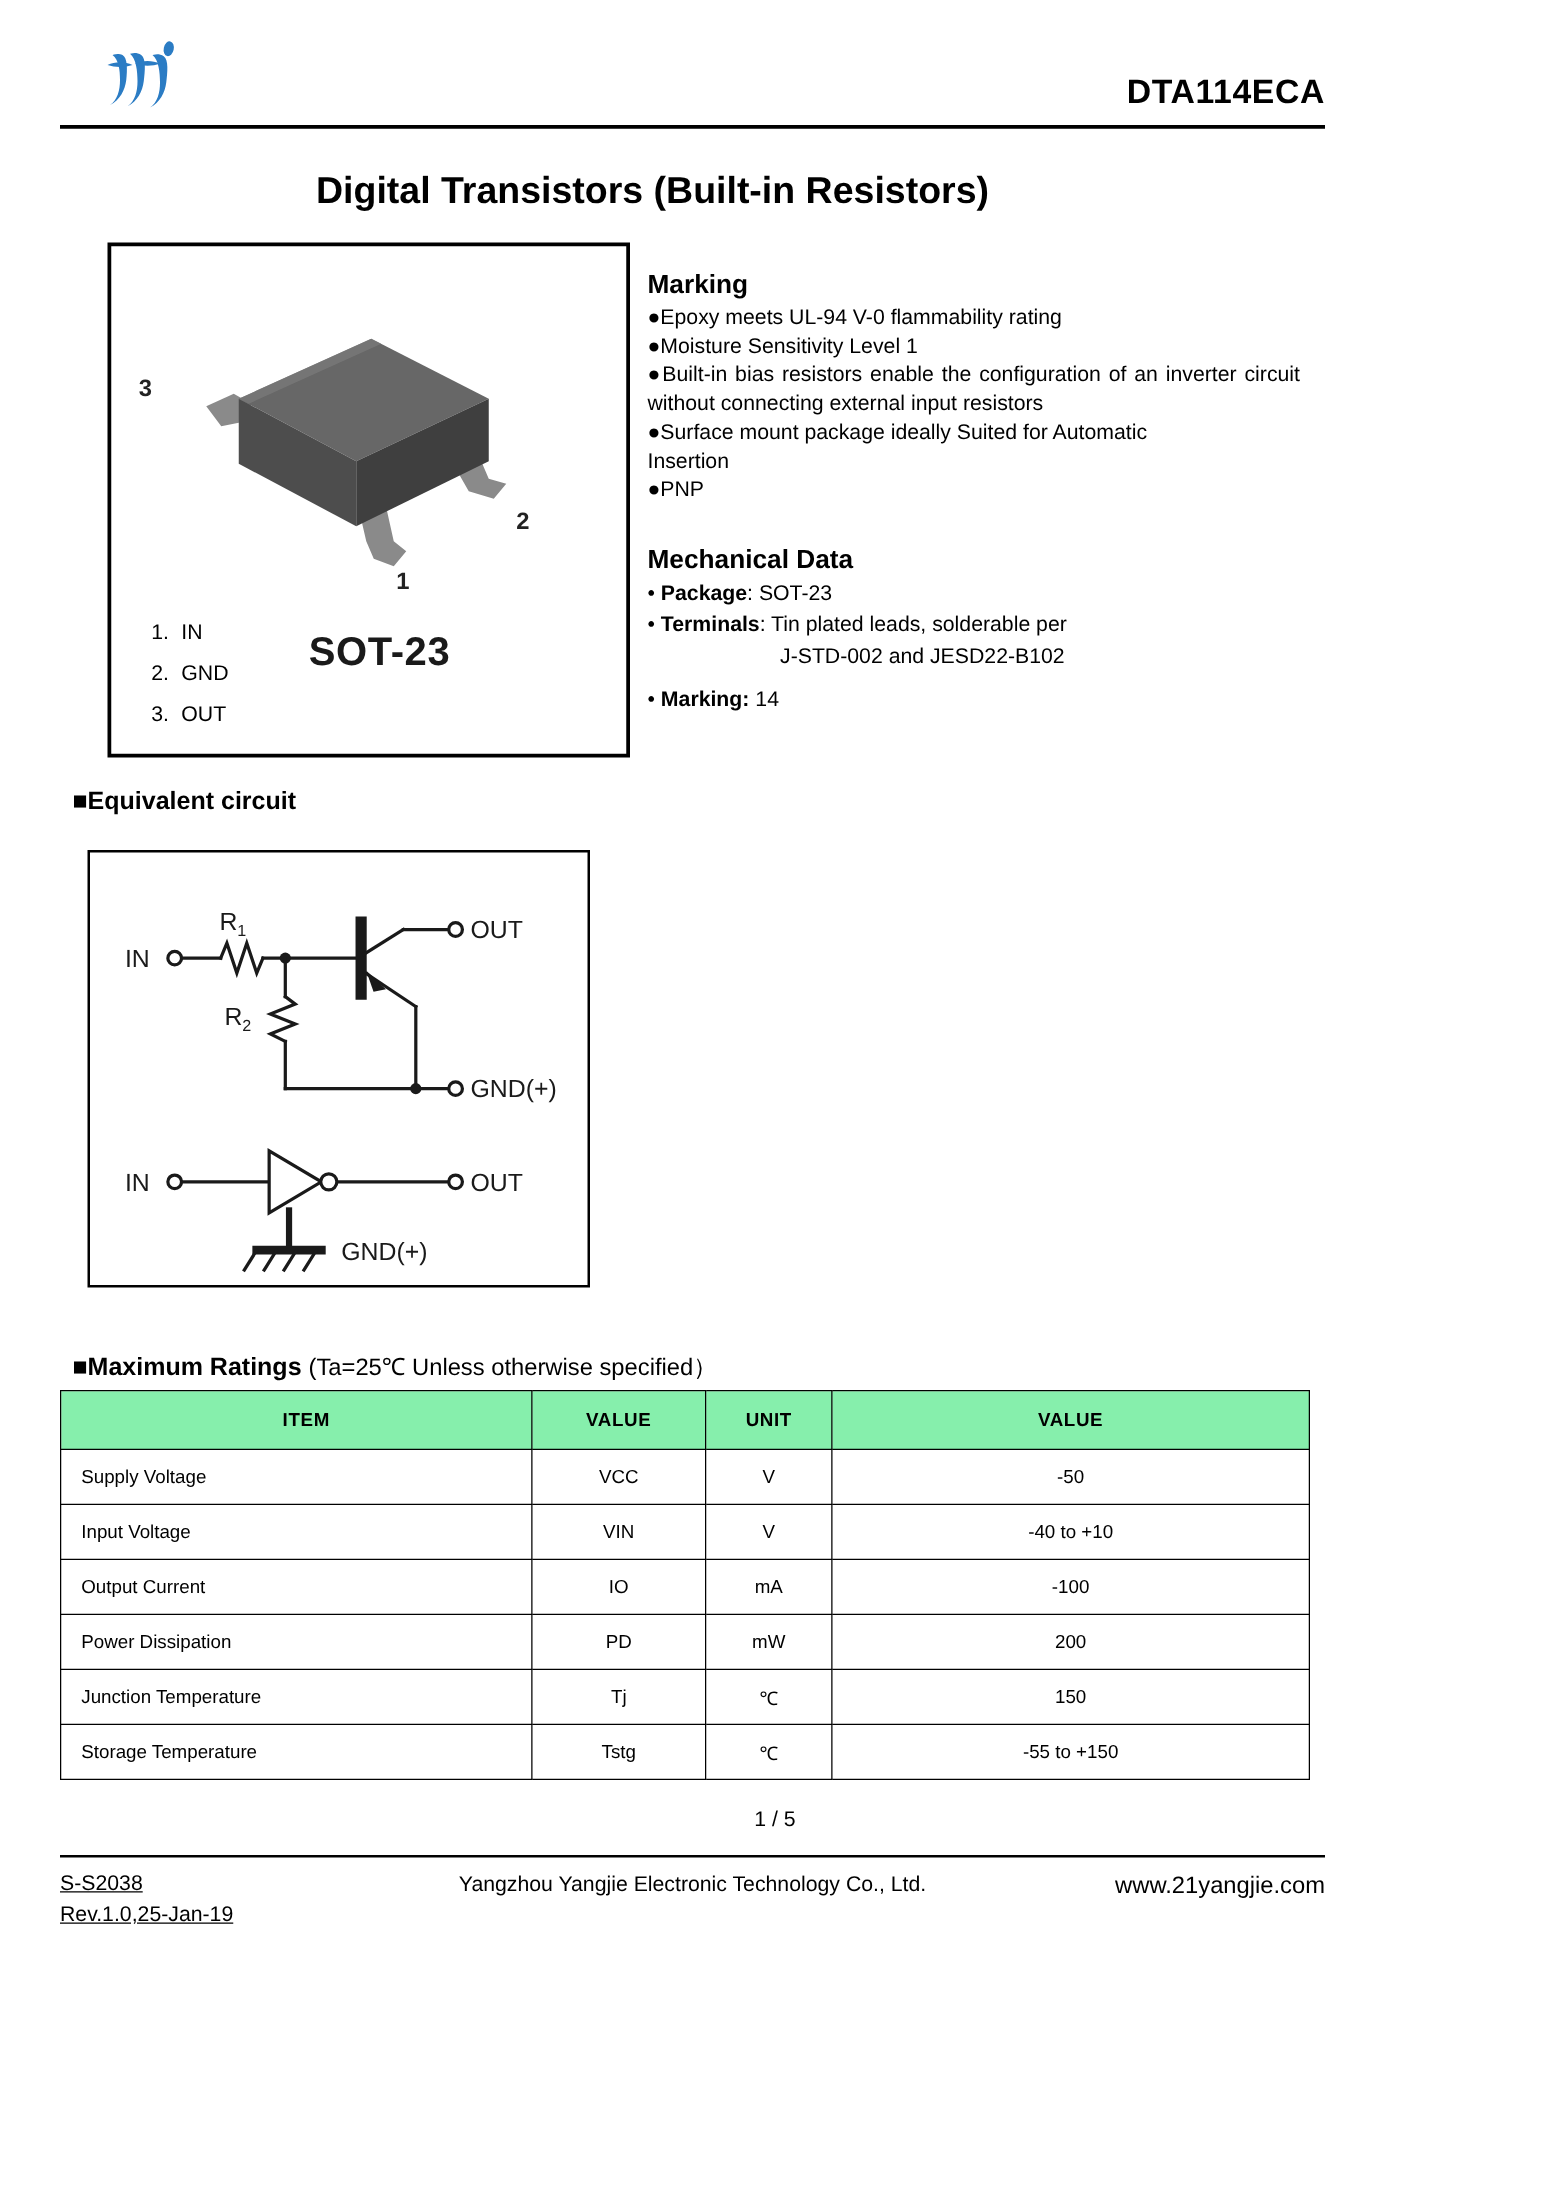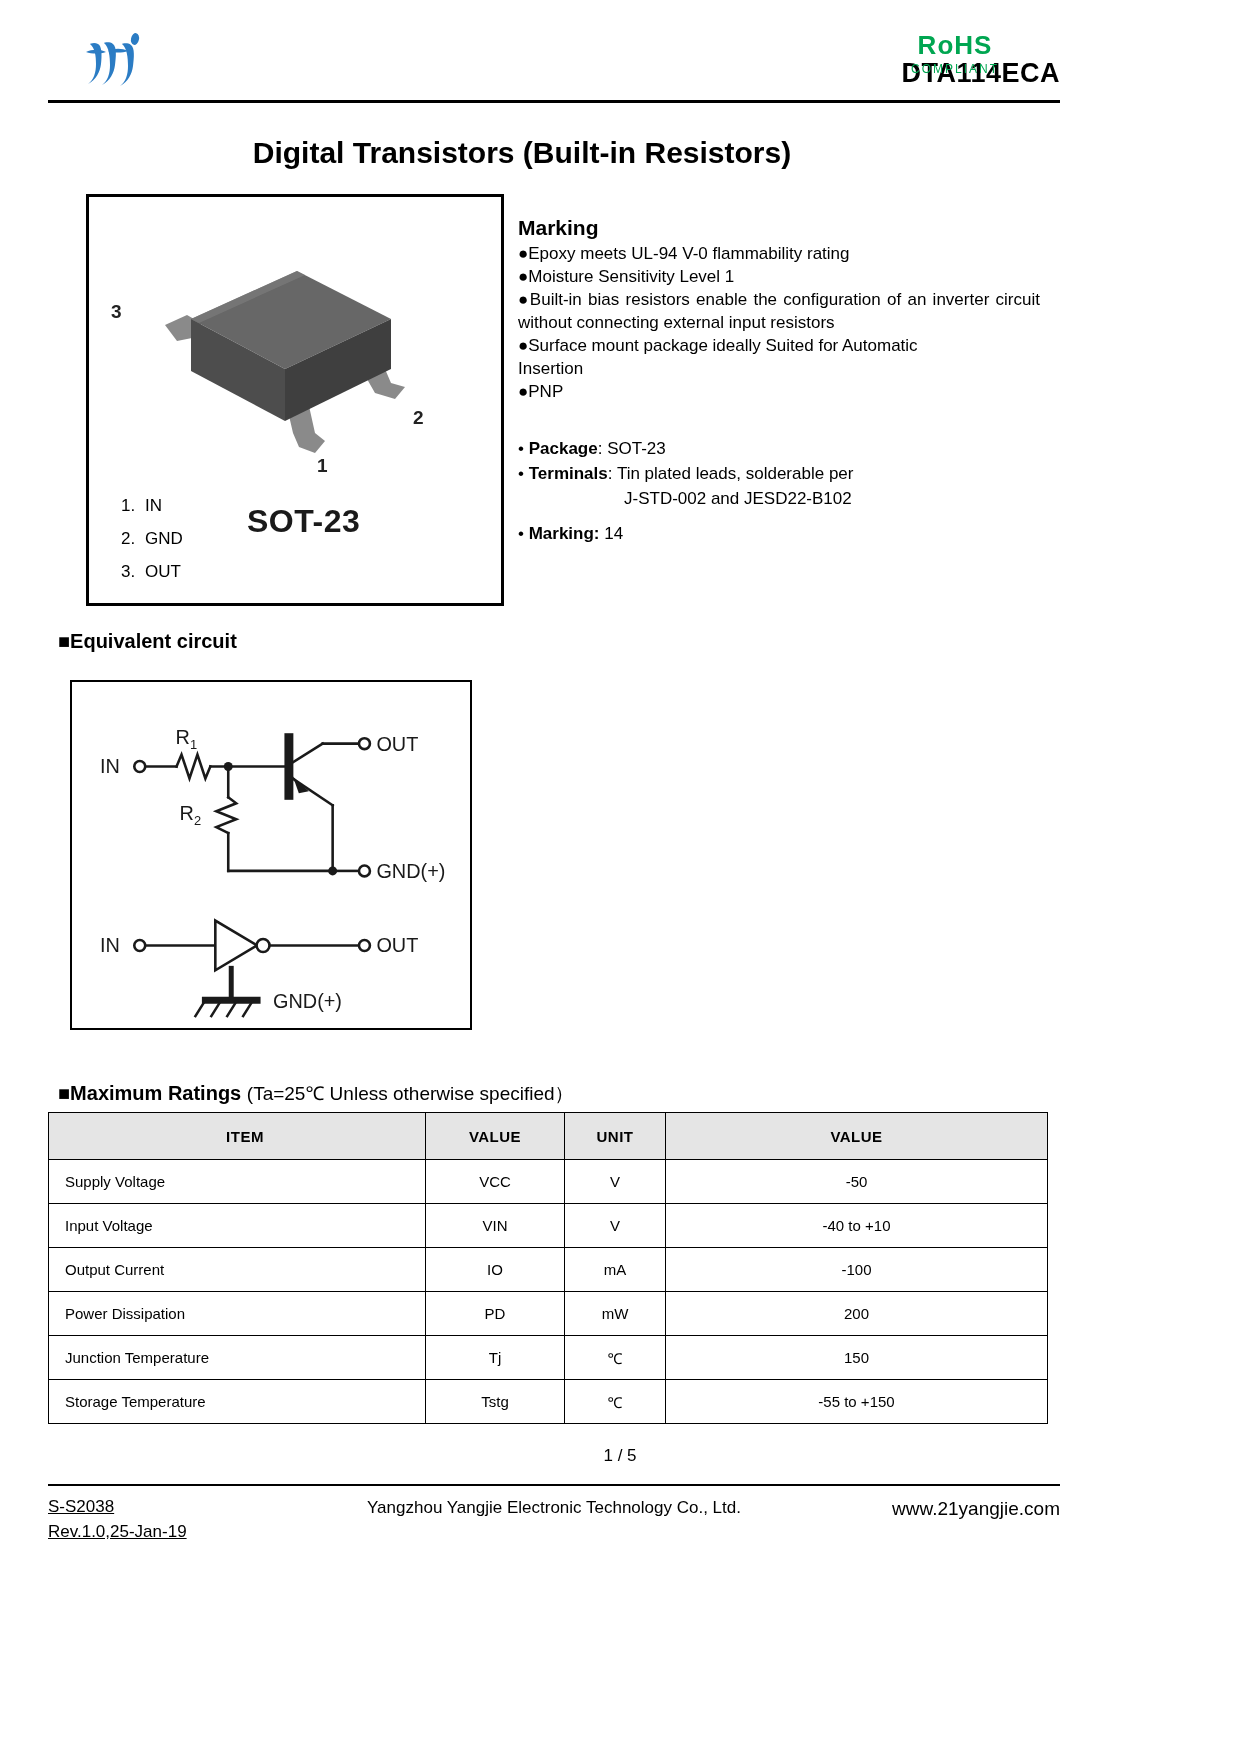--- a/index.html
+++ b/index.html
@@ -185,21 +185,21 @@
     border-collapse: collapse;
     font-size: 15px;
   }
   table.ratings th, table.ratings td {
     border: 1px solid #000;
     padding: 0;
     height: 43px;
     font-weight: normal;
   }
   table.ratings thead th {
-    background: #e5e5e5;
+    background: #86efac;
     font-weight: bold;
     font-size: 15px;
     letter-spacing: 0.5px;
     text-align: center;
     height: 46px;
   }
   .col-item { width: 360px; text-align: left; padding-left: 16px !important; }
   .col-sym  { width: 138px; text-align: center; }
   .col-unit { width: 100px; text-align: center; }
   .col-val  { text-align: center; }
@@ -261,24 +261,20 @@
           <path d="M44,14 C44,14 49,12 53,15 C57,18 56,28 55,36 C54,44 50,52 42,56 C48,52 50,44 50,36 C50,28 49,18 44,14 Z"></path>
           <path d="M8,22 C14,19 22,19 28,22 C22,24 14,24 8,22 Z"></path>
           <path d="M30,21 C36,18 44,18 50,21 C44,23 36,23 30,21 Z"></path>
           <ellipse cx="57" cy="9" rx="4" ry="6" transform="rotate(12 57 9)"></ellipse>
         </g>
       </svg>
     </div>
 
     <div class="doc-title">DTA114ECA</div>
 
-    <div class="rohs">
-      <div class="rohs-main">RoHS</div>
-      <div class="rohs-sub">COMPLIANT</div>
-    </div>
   </div>
   <div class="header-rule"></div>
 
   <div class="main-title">Digital Transistors (Built-in Resistors)</div>
 
   <div class="pkg-box">
 
     <div class="pkg-art">
       <svg viewBox="0 0 340 240" width="340" height="240">
 
@@ -330,20 +326,21 @@
     <div class="feat-line">
       <span class="bullet">●</span><span>Surface mount package ideally Suited for Automatic</span>
     </div>
     <div class="feat-line">Insertion</div>
     <div class="feat-line">
       <span class="bullet">●</span><span>PNP</span>
     </div>
   </div>
 
   <div class="mech">
+    <div class="sec-head">Mechanical Data</div>
 
     <div class="mech-line">
       <span>•</span>
       <b>Package</b><span>: SOT-23</span>
     </div>
 
     <div class="mech-line">
       <span>•</span>
       <b>Terminals</b><span>: Tin plated leads, solderable  per</span>
     </div>

